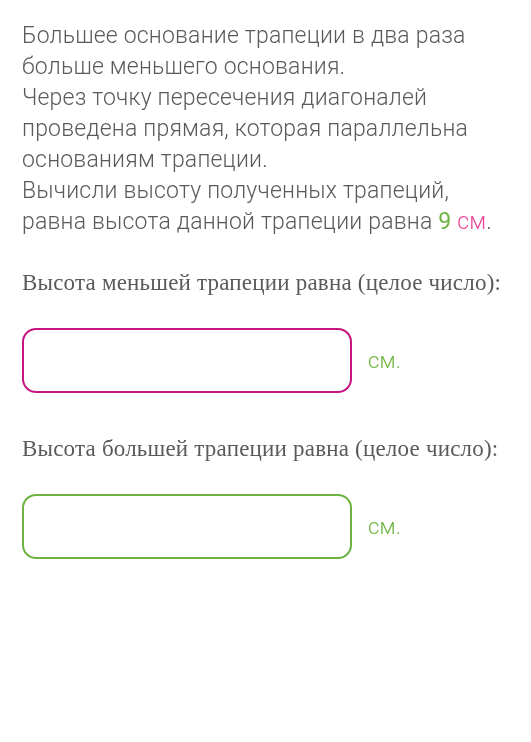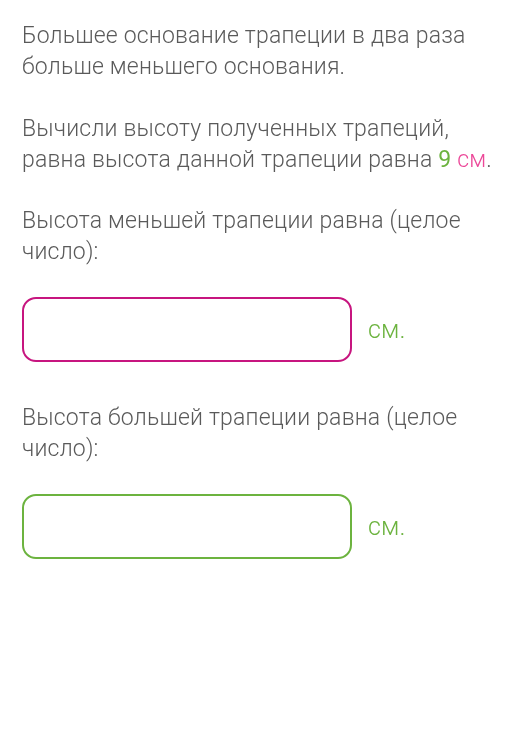--- a/index.html
+++ b/index.html
@@ -23,20 +23,21 @@
     }
     .highlight-number {
       color: #6cb33f;
       font-weight: 400;
     }
     .unit-inline {
       color: #ec4899;
     }
     .question {
       margin-bottom: 30px;
+      font-family: Liberation Serif, serif;
     }
     .answer-row {
       display: flex;
       align-items: center;
       gap: 16px;
       margin-bottom: 40px;
     }
     .answer-input {
       width: 330px;
       height: 65px;
@@ -50,29 +51,29 @@
       font-family: inherit;
     }
     .input-pink {
       border-color: #c7157f;
     }
     .input-green {
       border-color: #6cb33f;
     }
     .unit-label {
       color: #6cb33f;
-      font-size: 25px;
+      font-size: 22px;
     }
   </style>
 </head>
 <body>
 
 <div class="problem-text">
   <span>Большее основание трапеции в два раза больше меньшего основания.</span><br>
-  <br>
+  <span>Через точку пересечения диагоналей проведена прямая, которая параллельна основаниям трапеции.</span><br>
   <span>Вычисли высоту полученных трапеций, равна высота данной трапеции равна </span><span class="highlight-number">9</span><span class="unit-inline"> см</span><span>.</span>
 </div>
 
 <div class="question">
   <span>Высота меньшей трапеции равна (целое число):</span>
 </div>
 
 <div class="answer-row">
   <input type="text" class="answer-input input-pink" value="" style="">
   <span class="unit-label">см.</span>

